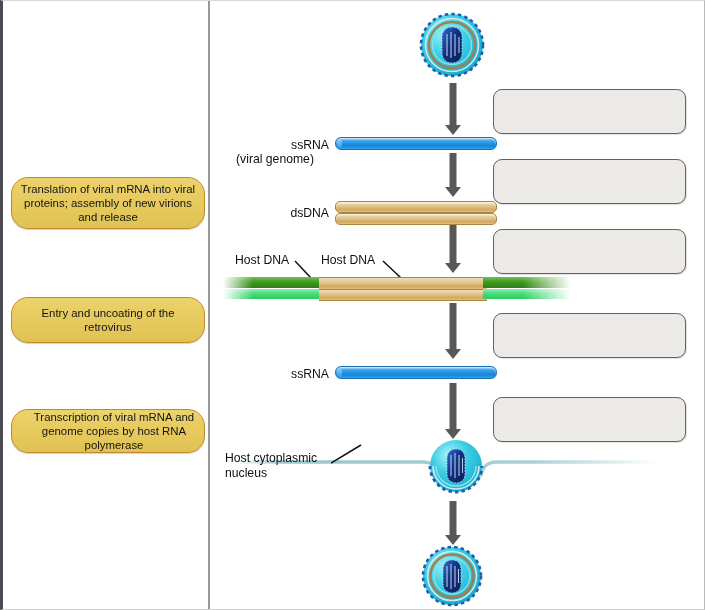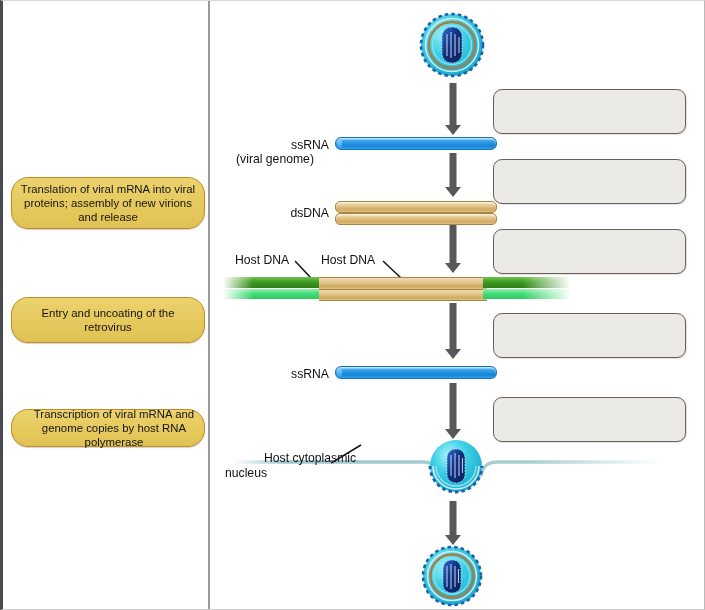--- a/index.html
+++ b/index.html
@@ -77,21 +77,21 @@
 
 <div id="page">
 
   <div id="left-panel">
     <div class="choice" style="top:176px;height:52px;">
       <span>Translation of viral mRNA into viral proteins; assembly of new virions and release</span>
     </div>
     <div class="choice" style="top:296px;height:46px;justify-content:flex-end;">
       <span>Entry and uncoating of the retrovirus</span>
     </div>
-    <div class="choice" style="top:408px;height:38px;padding-left:20px;">
+    <div class="choice" style="top:408px;height:44px;padding-left:20px;">
       <span>Transcription of viral mRNA and genome copies by host RNA polymerase</span>
     </div>
   </div>
 
   <div id="divider"></div>
 
   <div id="diagram">
 
     <div class="dropbox" style="left:282px;top:88px;width:193px;height:45px;">
       <span></span>
@@ -196,21 +196,21 @@
         <linearGradient id="memG" x1="0" y1="0" x2="1" y2="0">
           <stop offset="0%" stop-color="#ffffff"></stop>
           <stop offset="12%" stop-color="#9dc6cc"></stop>
           <stop offset="70%" stop-color="#a9cfd2"></stop>
           <stop offset="100%" stop-color="#ffffff"></stop>
         </linearGradient>
       </defs>
       <path d="M22 31 L212 31 C222 31 226 36 228 44 L270 44 C272 36 276 31 286 31 L450 31" fill="none" stroke="url(#memG)" stroke-width="3.4"></path>
     </svg>
 
-    <div class="label" style="left:14px;top:450px;margin-left:39px;"><span>Host cytoplasmic</span></div>
+    <div class="label" style="left:14px;top:450px;"><span>Host cytoplasmic</span></div>
     <div class="label" style="left:14px;top:465px;"><span>nucleus</span></div>
     <svg style="position:absolute;left:120px;top:440px;width:60px;height:40px;">
       <path d="M0 22 L30 4" stroke="#111" stroke-width="1.5" fill="none"></path>
     </svg>
 
     <div class="virion" style="left:212px;top:436px;">
       <svg width="66" height="62" viewBox="0 0 66 62">
         <defs>
           <radialGradient id="envG2" cx="38%" cy="30%" r="72%">
             <stop offset="0%" stop-color="#b2f6fb"></stop>

